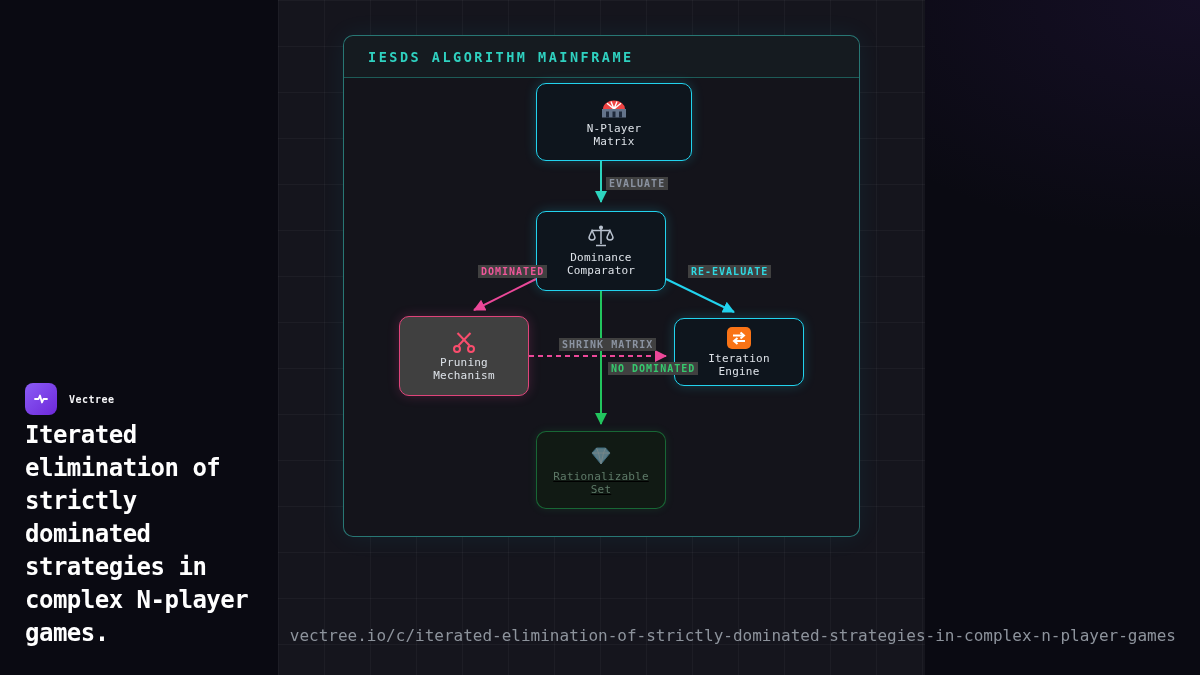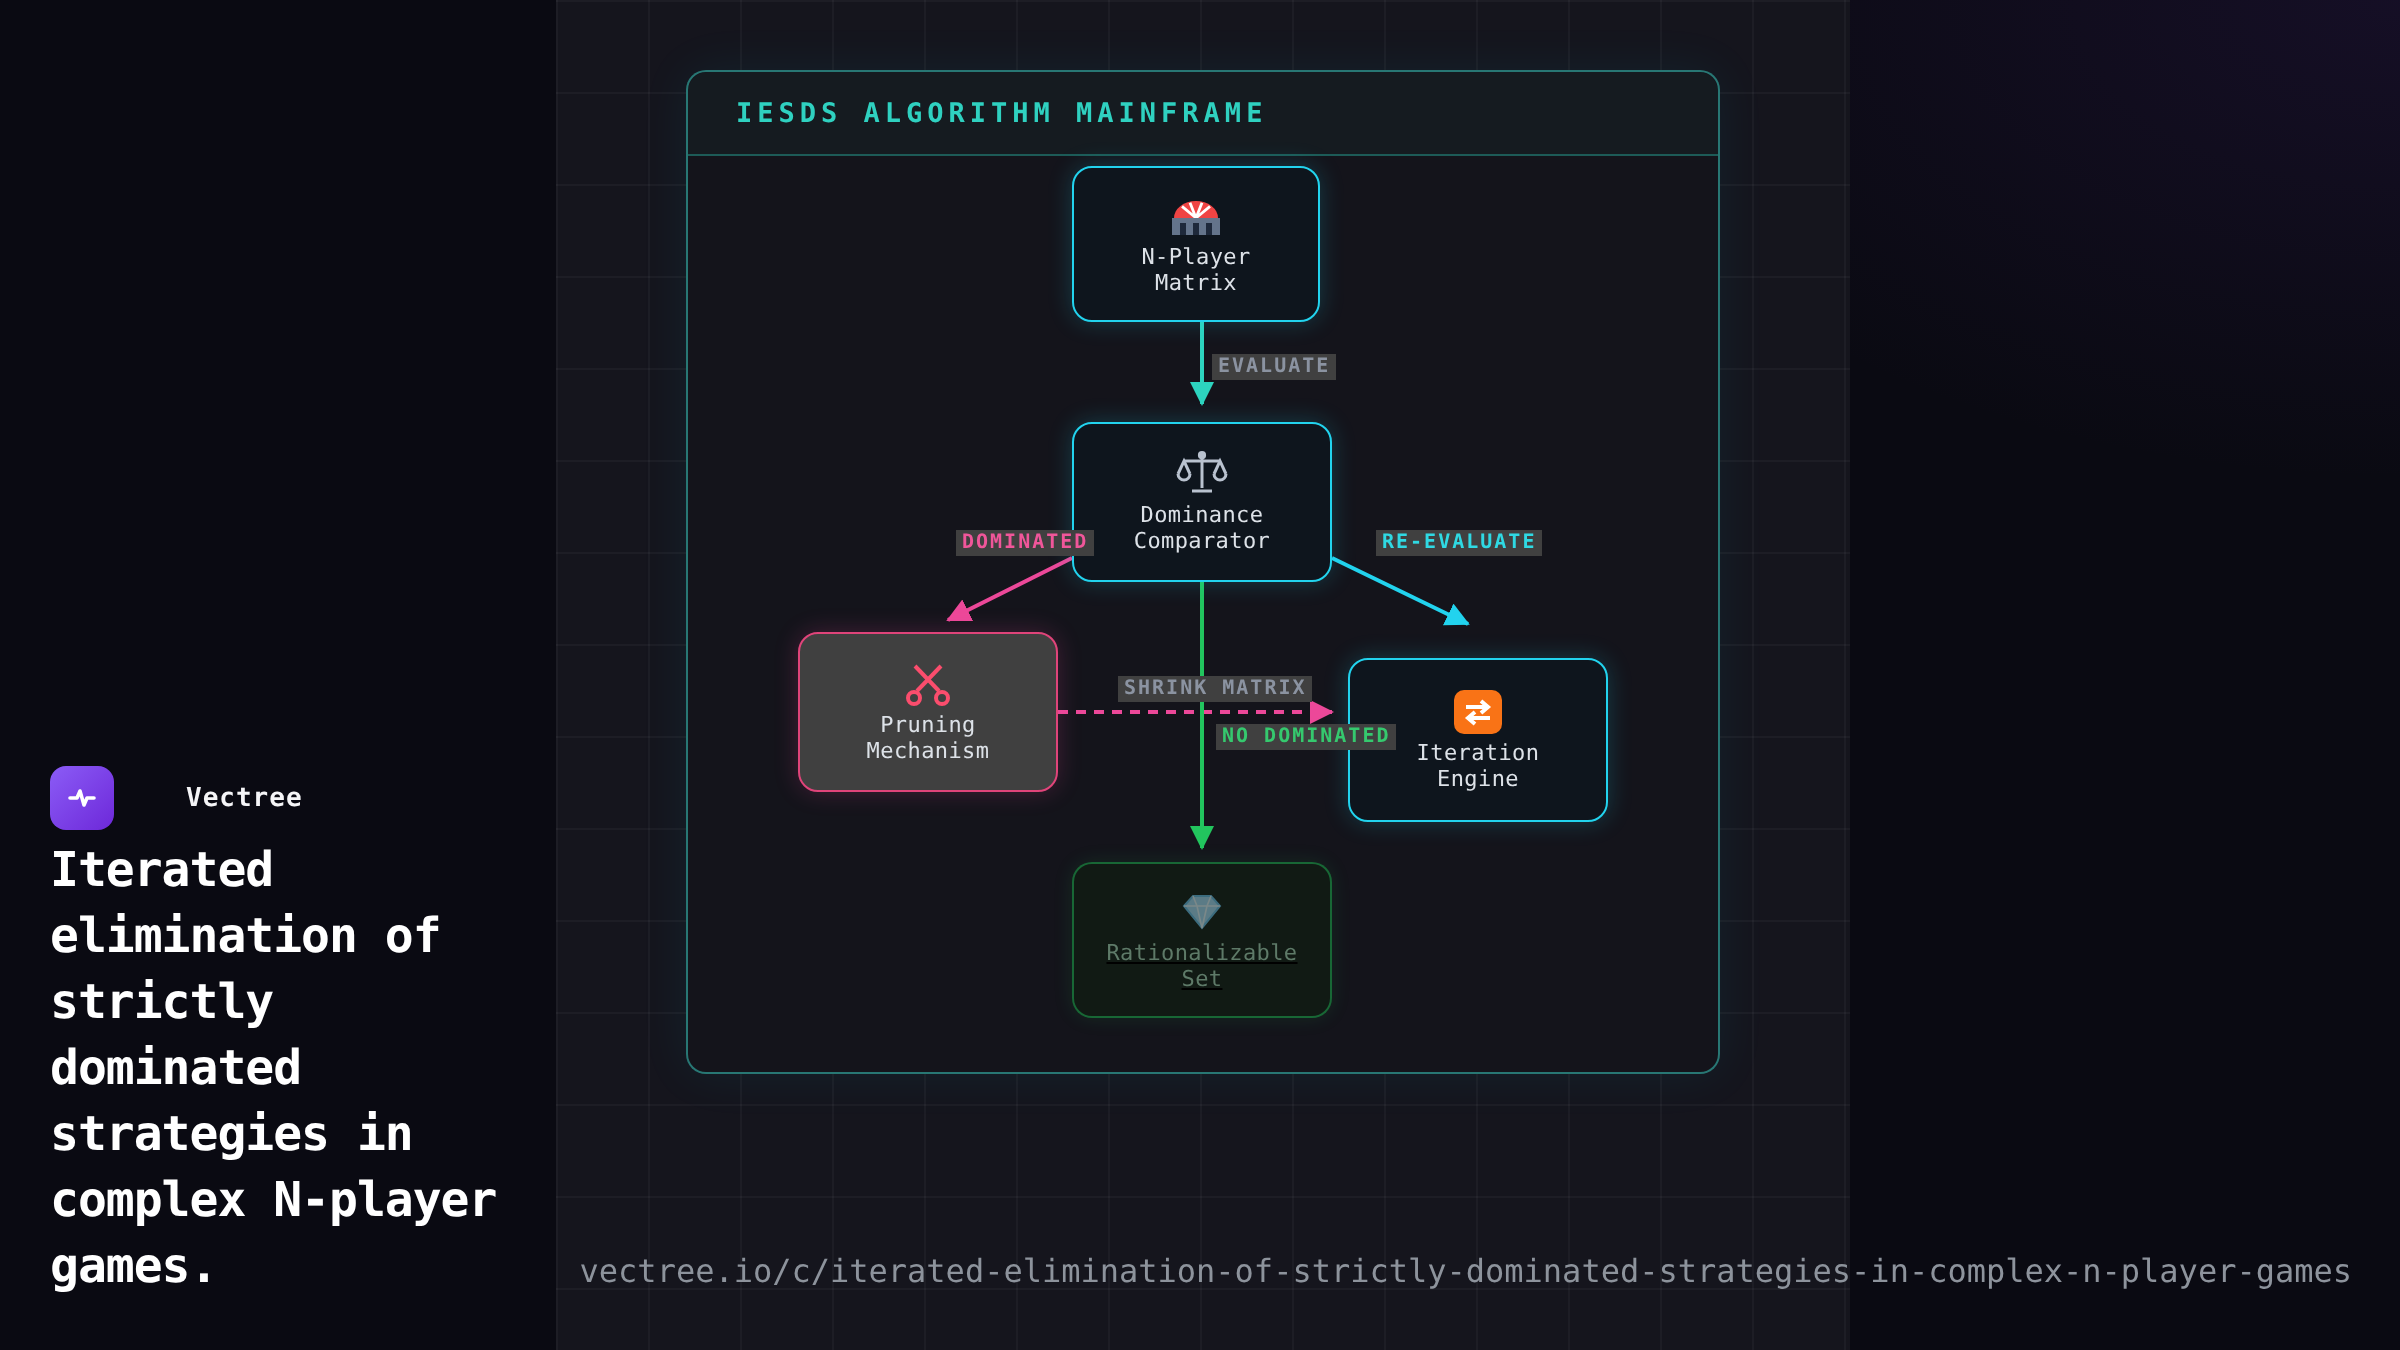--- a/index.html
+++ b/index.html
@@ -50,21 +50,21 @@
   .chip.gray{color:#8b93a1;}
   .chip.pink{color:#f0569a;}
   .chip.cyan{color:#2fd9e3;}
   .chip.green{color:#35c96e;}
   .brand{position:absolute;left:25px;top:383px;display:flex;align-items:center;gap:12px;}
   .brand-logo{
     width:32px;height:32px;border-radius:8px;
     background:linear-gradient(135deg,#8b5cf6,#6d28d9);
     display:flex;align-items:center;justify-content:center;line-height:0;
   }
-  .brand-name{color:#f5f5f7;font-size:13px;font-weight:bold;letter-spacing:0.5px;margin-left:24px;}
+  .brand-name{color:#f5f5f7;font-size:10px;font-weight:bold;letter-spacing:0.5px;}
   .headline{
     position:absolute;left:25px;top:419px;width:380px;
     color:#ffffff;font-size:24px;line-height:33px;font-weight:bold;
     white-space:pre-line;letter-spacing:-0.5px;
   }
   .footer-url{
     position:absolute;right:24px;top:626px;
     color:#8d939c;font-size:16px;letter-spacing:0;white-space:nowrap;
   }
 </style>
@@ -93,21 +93,21 @@
         <path d="M0,0 L6,3 L0,6 Z" fill="#22c55e"></path>
       </marker>
     </defs>
     <line x1="257" y1="125" x2="257" y2="166" stroke="#2dd4bf" stroke-width="2" marker-end="url(#ah-teal)"></line>
     <line x1="192" y1="243" x2="130" y2="274" stroke="#ec4899" stroke-width="2" marker-end="url(#ah-pink)"></line>
     <line x1="322" y1="243" x2="390" y2="276" stroke="#22d3ee" stroke-width="2" marker-end="url(#ah-cyan)"></line>
     <line x1="185" y1="320" x2="322" y2="320" stroke="#ec4899" stroke-width="2" stroke-dasharray="5 4" marker-end="url(#ah-pink)"></line>
     <line x1="257" y1="255" x2="257" y2="388" stroke="#22c55e" stroke-width="2" marker-end="url(#ah-green)"></line>
   </svg>
 
-  <div class="node cyan" style="left:192px;top:47px;width:124px;height:78px">
+  <div class="node cyan" style="left:192px;top:47px;width:156px;height:78px">
     <span class="node-icon">
       <svg width="28" height="24" viewBox="0 0 28 24">
         <path d="M3 13 A11 8.5 0 0 1 25 13 Z" fill="#ef4444"></path>
         <path d="M14 13 L7 7.2 M14 13 L11 5.4 M14 13 L17 5.4 M14 13 L21 7.2" stroke="#ffffff" stroke-width="1.4" fill="none"></path>
         <rect x="2" y="13" width="24" height="8.5" fill="#64748b"></rect>
         <rect x="6" y="15.5" width="3" height="6" fill="#1e293b"></rect>
         <rect x="12.5" y="15.5" width="3" height="6" fill="#1e293b"></rect>
         <rect x="19" y="15.5" width="3" height="6" fill="#1e293b"></rect>
       </svg>
     </span>
@@ -138,21 +138,21 @@
         <line x1="6.5" y1="3" x2="18.5" y2="15.5"></line>
         <line x1="19.5" y1="3" x2="7.5" y2="15.5"></line>
         <circle cx="6" cy="19" r="3"></circle>
         <circle cx="20" cy="19" r="3"></circle>
       </svg>
     </span>
     <span class="node-label">Pruning
 Mechanism</span>
   </div>
 
-  <div class="node cyan" style="left:330px;top:293px;width:130px;height:82px">
+  <div class="node cyan" style="left:330px;top:282px;width:130px;height:68px">
     <span class="node-icon">
       <svg width="26" height="24" viewBox="0 0 26 24">
         <rect x="1" y="1" width="24" height="22" rx="5" fill="#f97316"></rect>
         <line x1="7" y1="9.5" x2="17" y2="9.5" stroke="#ffffff" stroke-width="2"></line>
         <polyline points="14.5,6.5 18,9.5 14.5,12.5" fill="none" stroke="#ffffff" stroke-width="2"></polyline>
         <line x1="9" y1="15" x2="19" y2="15" stroke="#ffffff" stroke-width="2"></line>
         <polyline points="11.5,12 8,15 11.5,18" fill="none" stroke="#ffffff" stroke-width="2"></polyline>
       </svg>
     </span>
     <span class="node-label">Iteration

